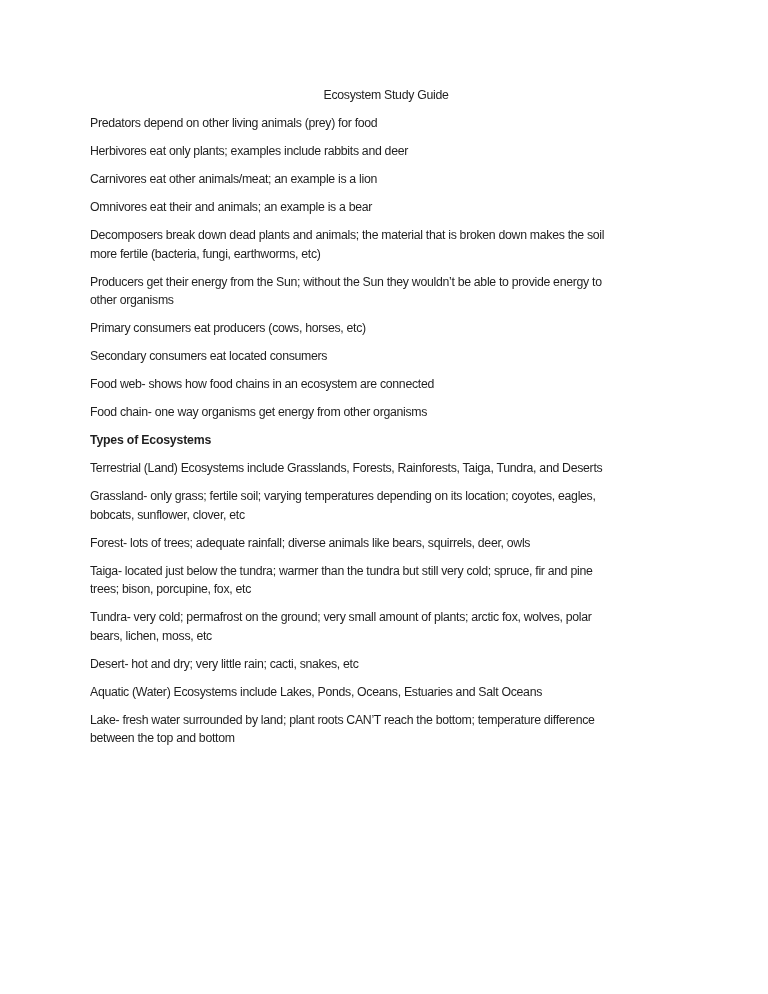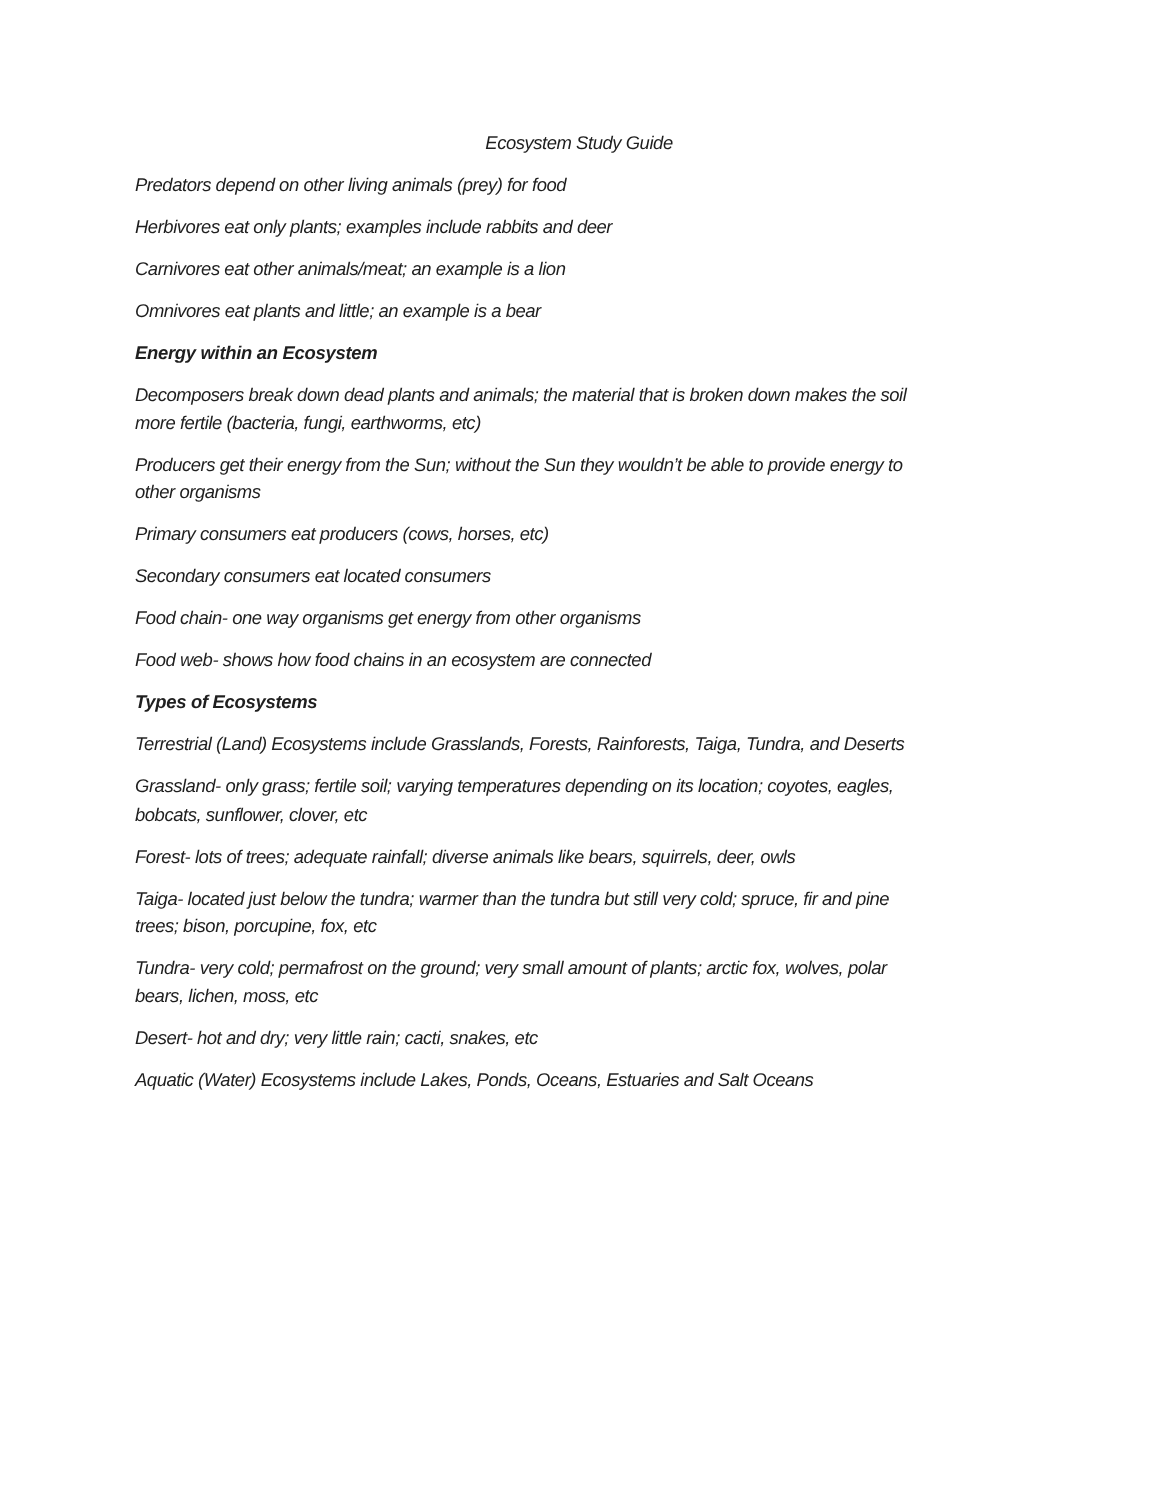--- a/index.html
+++ b/index.html
@@ -8,21 +8,20 @@
     background: #ffffff;
   }
   .page {
     position: relative;
     width: 768px;
     height: 994px;
     background: #ffffff;
     overflow: hidden;
     font-family: "Liberation Sans", sans-serif;
     color: #1f1f1f;
-    font-style: italic;
   }
   .content {
     position: absolute;
     left: 90px;
     top: 86px;
     width: 592px;
   }
   .doc-title {
     font-size: 12.5px;
     line-height: 18.5px;
@@ -46,36 +45,37 @@
 </head>
 <body>
 
 <div class="page">
   <div class="content">
     <p class="doc-title">Ecosystem Study Guide</p>
     <div>
         <p>Predators depend on other living animals (prey) for food</p>
         <p>Herbivores eat only plants; examples include rabbits and deer</p>
         <p>Carnivores eat other animals/meat; an example is a lion</p>
-        <p>Omnivores eat plants and little; an example is a bear</p>
-        <p class="bold">Energy within an Ecosystem</p>
+        <p>Omnivores eat their and animals; an example is a bear</p>
         <p>Decomposers break down dead plants and animals; the material that is broken down makes the soil
 more fertile (bacteria, fungi, earthworms, etc)</p>
         <p>Producers get their energy from the Sun; without the Sun they wouldn’t be able to provide energy to
 other organisms</p>
         <p>Primary consumers eat producers (cows, horses, etc)</p>
         <p>Secondary consumers eat located consumers</p>
+        <p>Food web- shows how food chains in an ecosystem are connected</p>
         <p>Food chain- one way organisms get energy from other organisms</p>
-        <p>Food web- shows how food chains in an ecosystem are connected</p>
         <p class="bold">Types of Ecosystems</p>
         <p>Terrestrial (Land) Ecosystems include Grasslands, Forests, Rainforests, Taiga, Tundra, and Deserts</p>
         <p>Grassland- only grass; fertile soil; varying temperatures depending on its location; coyotes, eagles,
 bobcats, sunflower, clover, etc</p>
         <p>Forest- lots of trees; adequate rainfall; diverse animals like bears, squirrels, deer, owls</p>
         <p>Taiga- located just below the tundra; warmer than the tundra but still very cold; spruce, fir and pine
 trees; bison, porcupine, fox, etc</p>
         <p>Tundra- very cold; permafrost on the ground; very small amount of plants; arctic fox, wolves, polar
 bears, lichen, moss, etc</p>
         <p>Desert- hot and dry; very little rain; cacti, snakes, etc</p>
         <p>Aquatic (Water) Ecosystems include Lakes, Ponds, Oceans, Estuaries and Salt Oceans</p>
+        <p>Lake- fresh water surrounded by land; plant roots CAN’T reach the bottom; temperature difference
+between the top and bottom</p>
       </div>
   </div>
 </div>
 
 </body></html>

